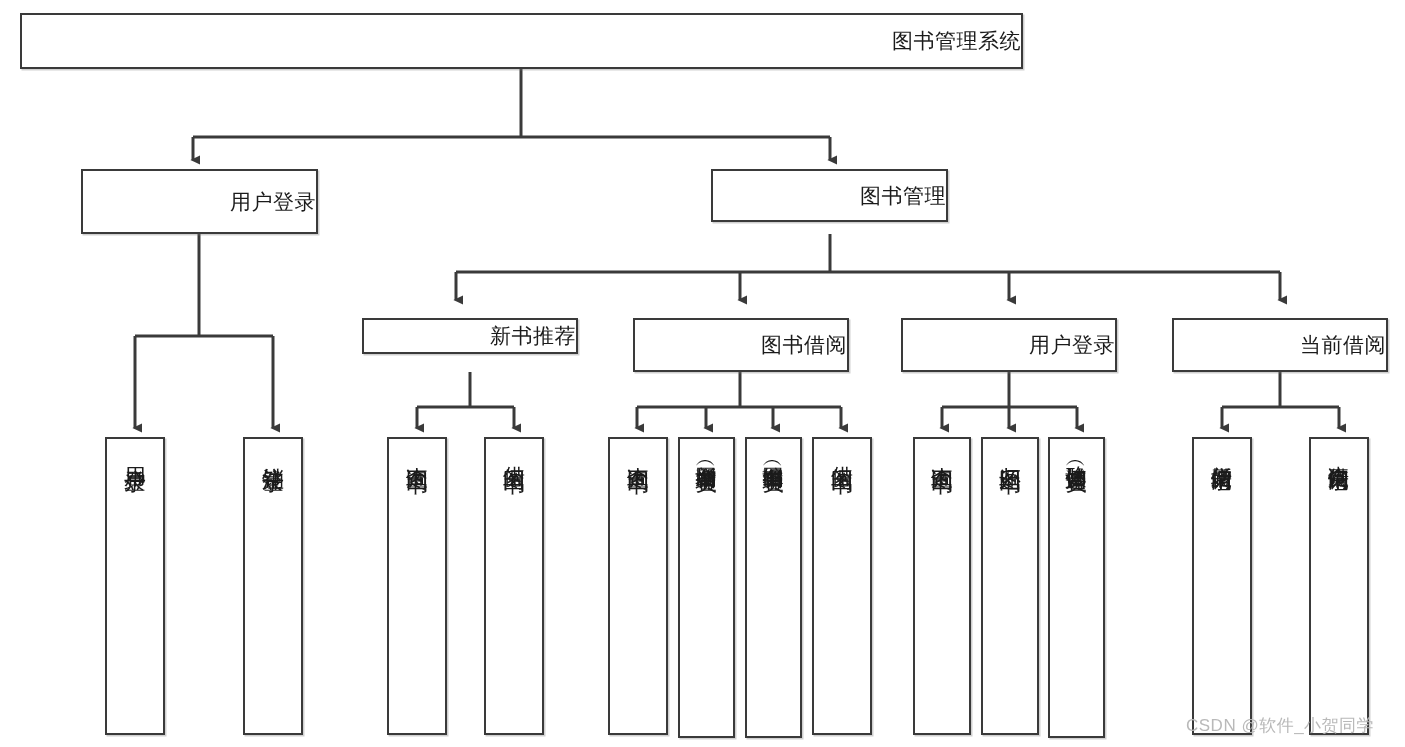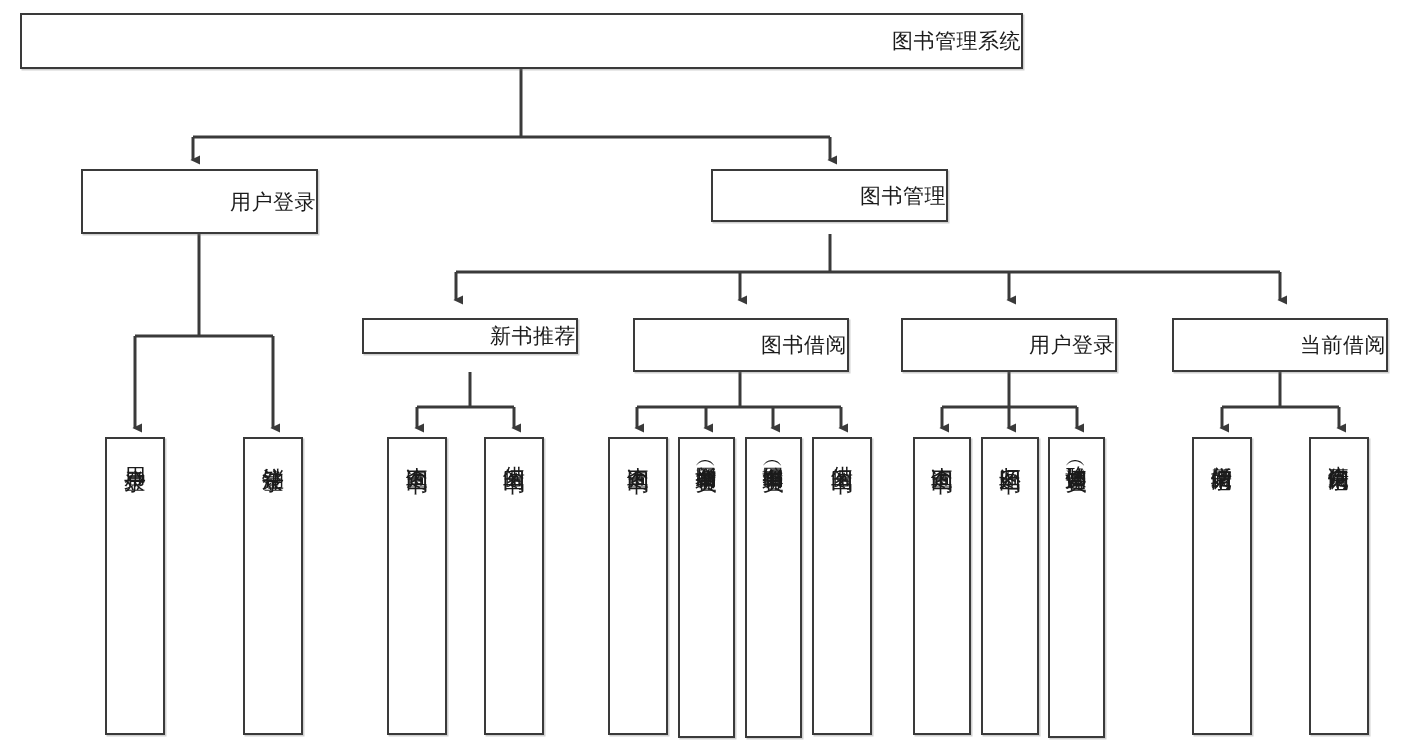--- a/index.html
+++ b/index.html
@@ -188,14 +188,15 @@
     <span class="label">确认归还（管理员）</span>
   </div>
 
   <div class="node vert tall" style="left:1192px; top:437px; width:60px; height:298px;">
     <span class="label">新增借阅记录</span>
   </div>
   <div class="node vert tall" style="left:1309px; top:437px; width:60px; height:298px;">
     <span class="label">查询借阅记录</span>
   </div>
 
+  <div id="watermark">CSDN @软件_小贺同学</div>
 
 </div>
 
 </body></html>

